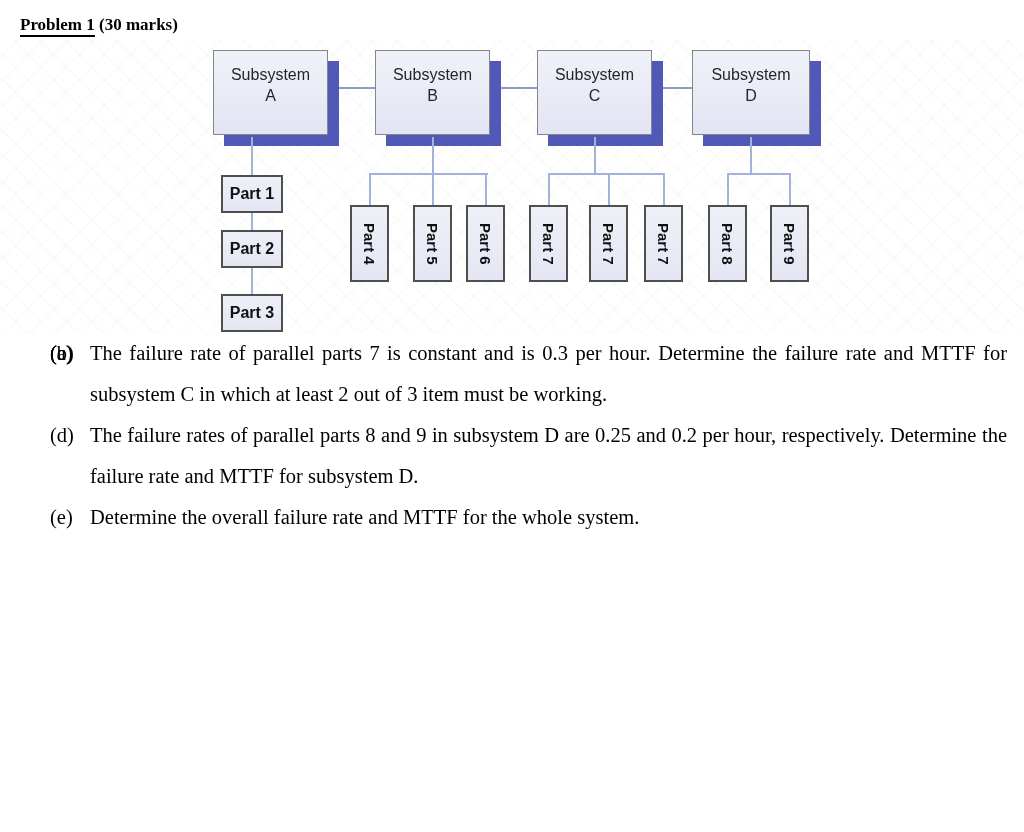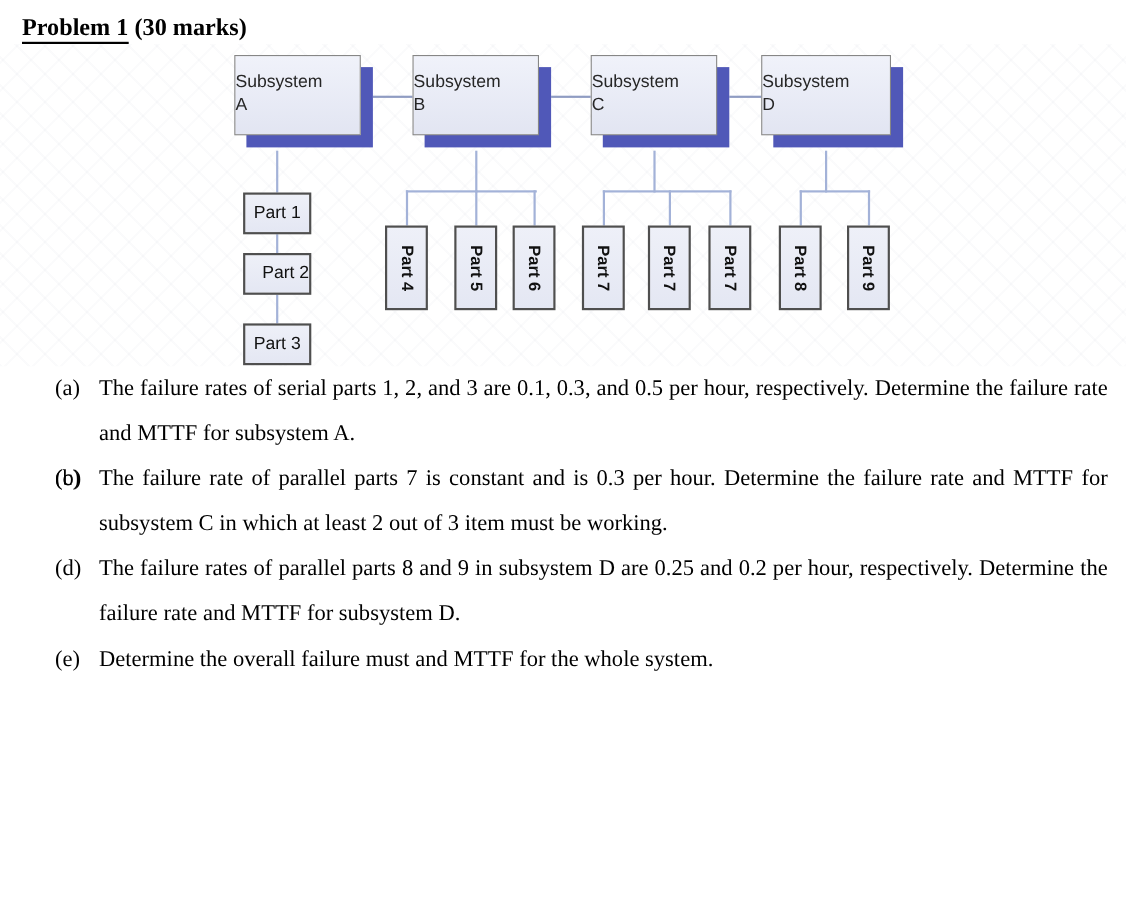--- a/index.html
+++ b/index.html
@@ -2,38 +2,38 @@
 <html style="--shadow: #5058b8; --box-fill: #e8ebf6; --box-border: #868686; --connector: #a3b2d8; --connector-dark: #8f9cc2;"><head>
 <meta charset="utf-8">
 <style>
   html,body{margin:0;padding:0;}
   .page{
     position:relative; width:1024px; height:832px; overflow:hidden;
     background:#ffffff; color:#000;
     font-family:"Liberation Serif", serif;
   }
   
-  .doc-title{ margin:10px 20px 0 20px; font-size:22px; font-weight:bold; line-height:30px;}
+  .doc-title{ margin:10px 20px 0 20px; font-size:17px; font-weight:bold; line-height:30px;}
   .doc-title .u{ border-bottom:2px solid #000; padding-bottom:1px;}
   
   .intro{ margin:5px 17px 0 20px; font-size:20.5px; line-height:41px;
           text-align:justify; }
   
   .figure{ position:relative; height:293px; width:1024px;
            font-family:"Liberation Sans", sans-serif;
            background:
              repeating-linear-gradient(45deg, rgba(120,130,160,0.035) 0 2px, transparent 2px 18px),
              repeating-linear-gradient(-45deg, rgba(120,130,160,0.03) 0 2px, transparent 2px 18px);
   }
   .subsys{
-    position:absolute; top:10px; height:73px; width:115px;
+    position:absolute; top:10px; height:85px; width:115px;
     background:linear-gradient(#f0f2fa,#e2e5f2);
     border:1px solid #868686;
     box-shadow:11px 11px 0 var(--shadow, #5058b8);
-    text-align:left; font-size:16px; color:#262626;
+    text-align:center; font-size:16px; color:#262626;
     padding-top:13px; box-sizing:border-box; line-height:21px;
   }
   .sub-a{left:213px;} .sub-b{left:375px;} .sub-c{left:537px;} .sub-d{left:692px; width:118px;}
   
   .h-conn{ position:absolute; top:47px; height:2px; background:var(--connector-dark,#8f9cc2);}
   .conn-ab{left:339px; width:36px;} .conn-bc{left:501px; width:36px;} .conn-cd{left:663px; width:29px;}
   
   .vline{ position:absolute; width:2px; background:var(--connector,#a3b2d8);}
   .hline{ position:absolute; height:2px; background:var(--connector,#a3b2d8);}
   
@@ -44,21 +44,21 @@
     display:flex; align-items:center; justify-content:center;
     font-weight:bold; font-size:15px; color:#111;
     writing-mode:vertical-rl;
   }
   
   .part-h{
     position:absolute; left:221px; width:62px; height:38px;
     background:linear-gradient(#eef0f8,#e4e7f3);
     border:2px solid #4f4f4f; box-sizing:border-box;
     text-align:center; line-height:34px;
-    font-weight:normal; font-size:16px; color:#111;
+    font-weight:bold; font-size:16px; color:#111;
   }
   
   .questions{ margin:0 17px 0 0; font-size:20.5px; line-height:41px; }
   .q{ position:relative; padding-left:90px; text-align:justify; }
   .q-label{ position:absolute; left:50px; top:0; }
 </style>
 </head>
 <body>
 
 <div class="page">
@@ -106,50 +106,49 @@
     <div class="vline" style="left:548px; top:133px; height:32px;"></div>
     <div class="vline" style="left:608px; top:133px; height:32px;"></div>
     <div class="vline" style="left:663px; top:133px; height:32px;"></div>
 
     <div class="vline" style="left:750px; top:97px;  height:38px;"></div>
     <div class="hline" style="left:727px; top:133px; width:64px;"></div>
     <div class="vline" style="left:727px; top:133px; height:32px;"></div>
     <div class="vline" style="left:789px; top:133px; height:32px;"></div>
 
     <div class="part-h" style="top:135px;">Part 1</div>
-    <div class="part-h" style="top:190px;text-align:right;">Part 2</div>
+    <div class="part-h" style="top:190px;">Part 2</div>
     <div class="part-h" style="top:254px;">Part 3</div>
 
     <div class="part-v" style="left:350px;">Part 4</div>
     <div class="part-v" style="left:413px;">Part 5</div>
     <div class="part-v" style="left:466px;">Part 6</div>
 
     <div class="part-v" style="left:529px;">Part 7</div>
     <div class="part-v" style="left:589px;">Part 7</div>
     <div class="part-v" style="left:644px;">Part 7</div>
 
     <div class="part-v" style="left:708px;">Part 8</div>
     <div class="part-v" style="left:770px;">Part 9</div>
   </div>
 
   <div class="questions">
     <div class="q">
       <span class="q-label">(a)</span>
-      <span>The failure rates of serial parts 1, 2, and 3 are 0.1, 0.3, and 0.5 per hour, respectively. Determine the failure rate and MTTF for subsystem A.</span>
     </div>
     <div class="q">
       <span class="q-label">(b)</span>
     </div>
     <div class="q">
       <span class="q-label">(c)</span>
       <span>The failure rate of parallel parts 7 is constant and is 0.3 per hour. Determine the failure rate and MTTF for subsystem C in which at least 2 out of 3 item must be working.</span>
     </div>
     <div class="q">
       <span class="q-label">(d)</span>
       <span>The failure rates of parallel parts 8 and 9 in subsystem D are 0.25 and 0.2 per hour, respectively. Determine the failure rate and MTTF for subsystem D.</span>
     </div>
     <div class="q">
       <span class="q-label">(e)</span>
-      <span>Determine the overall failure must and MTTF for the whole system.</span>
+      <span>Determine the overall failure rate and MTTF for the whole system.</span>
     </div>
   </div>
 
 </div>
 
 </body></html>

